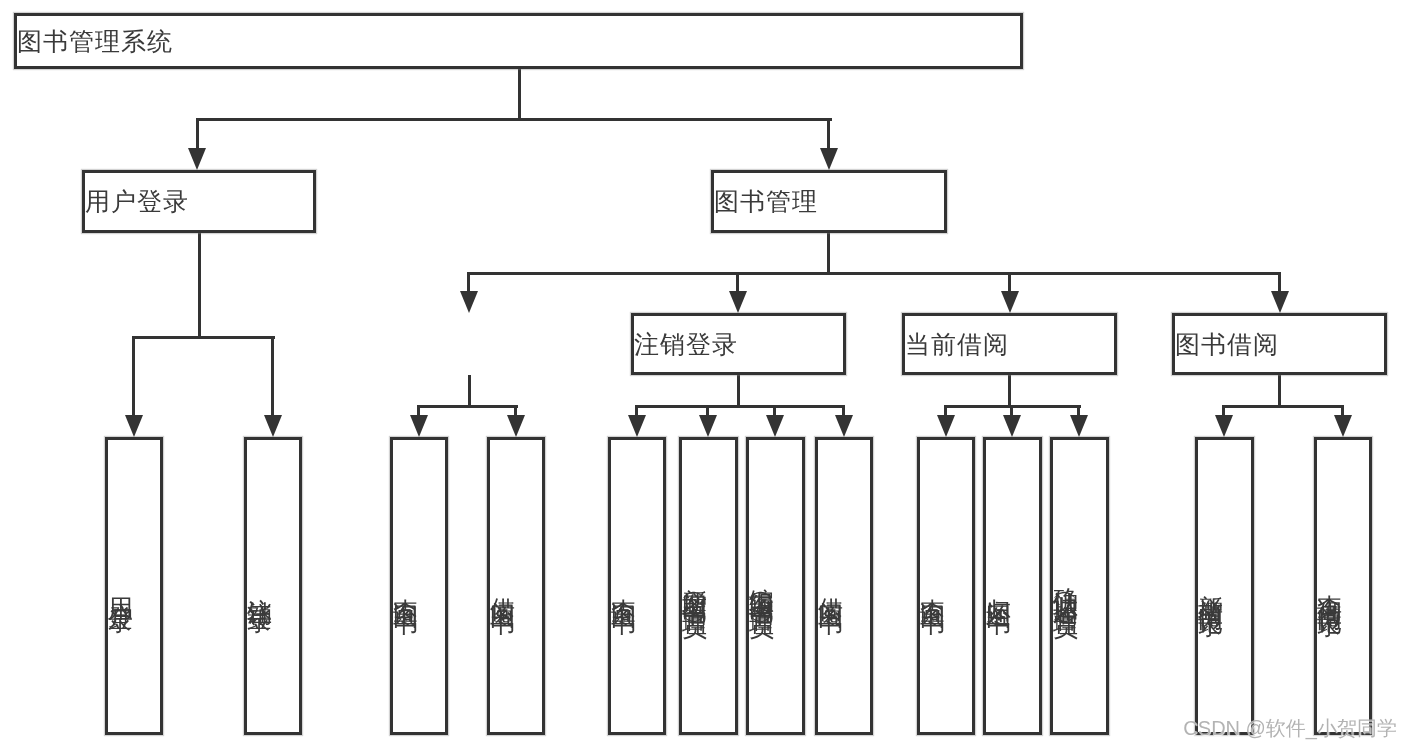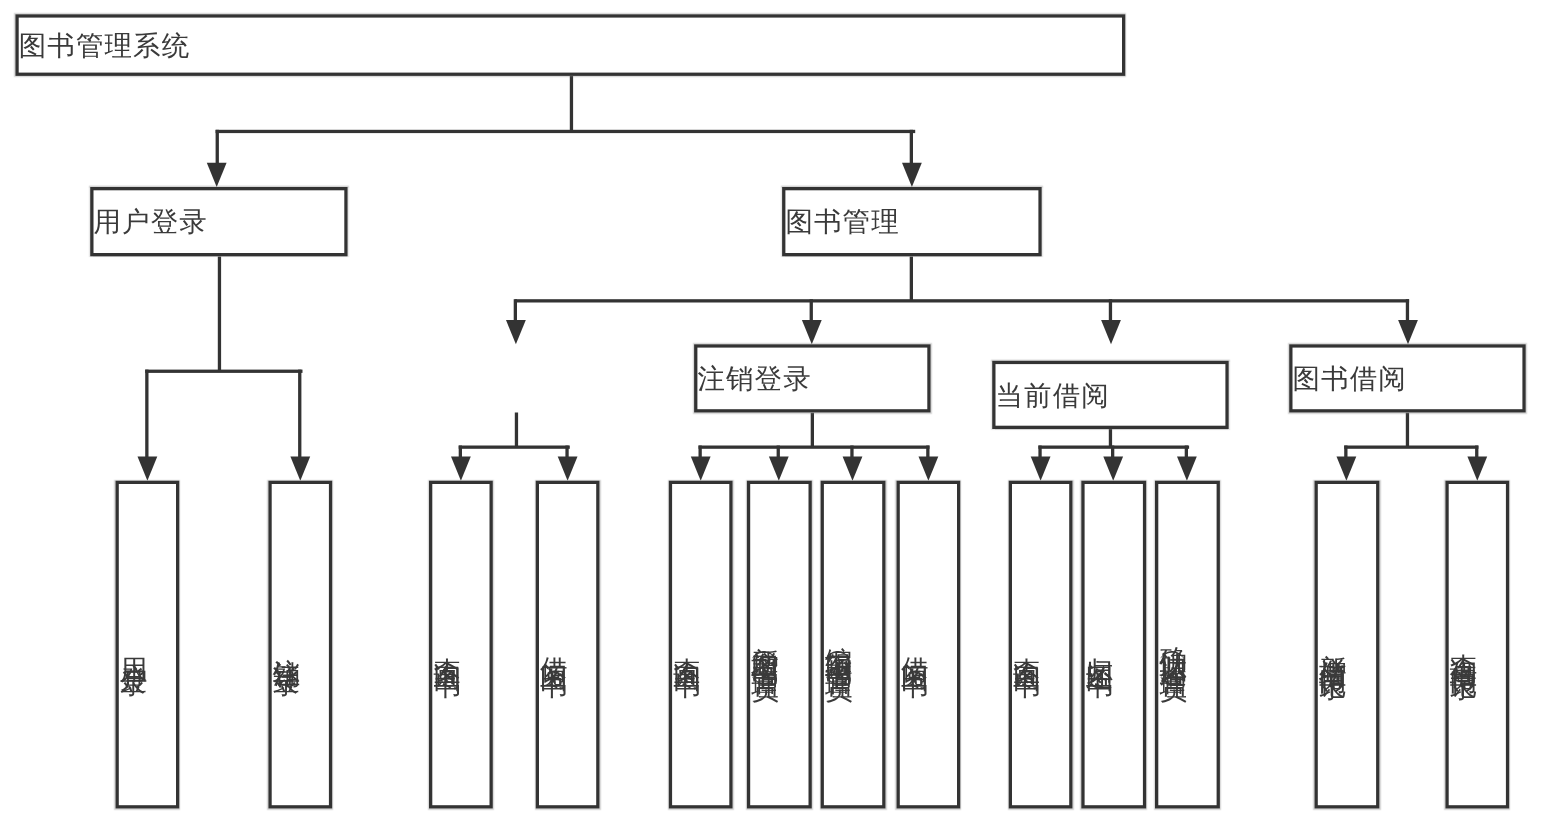--- a/index.html
+++ b/index.html
@@ -127,21 +127,21 @@
   <div class="box hbox" style="left:82px;top:170px;width:234px;height:63px">
     <span>用户登录</span>
   </div>
   <div class="box hbox" style="left:711px;top:170px;width:236px;height:63px">
     <span>图书管理</span>
   </div>
 
   <div class="box hbox" style="left:631px;top:313px;width:215px;height:62px">
     <span>注销登录</span>
   </div>
-  <div class="box hbox" style="left:902px;top:328px;width:215px;height:62px">
+  <div class="box hbox" style="left:902px;top:313px;width:215px;height:62px">
     <span>当前借阅</span>
   </div>
   <div class="box hbox" style="left:1172px;top:313px;width:215px;height:62px">
     <span>图书借阅</span>
   </div>
 
   <div class="box" style="left:105px;top:437px;width:58px;height:298px">
     <span class="vtext">用户登录</span>
   </div>
   <div class="box" style="left:244px;top:437px;width:58px;height:298px">
@@ -178,14 +178,15 @@
     <span class="vtext">确认归还（管理员）</span>
   </div>
 
   <div class="box" style="left:1195px;top:437px;width:59px;height:298px">
     <span class="vtext">新增借阅记录</span>
   </div>
   <div class="box" style="left:1314px;top:437px;width:58px;height:298px">
     <span class="vtext">查询借阅记录</span>
   </div>
 
+  <div class="watermark">CSDN @软件_小贺同学</div>
 
 </div>
 
 </body></html>

